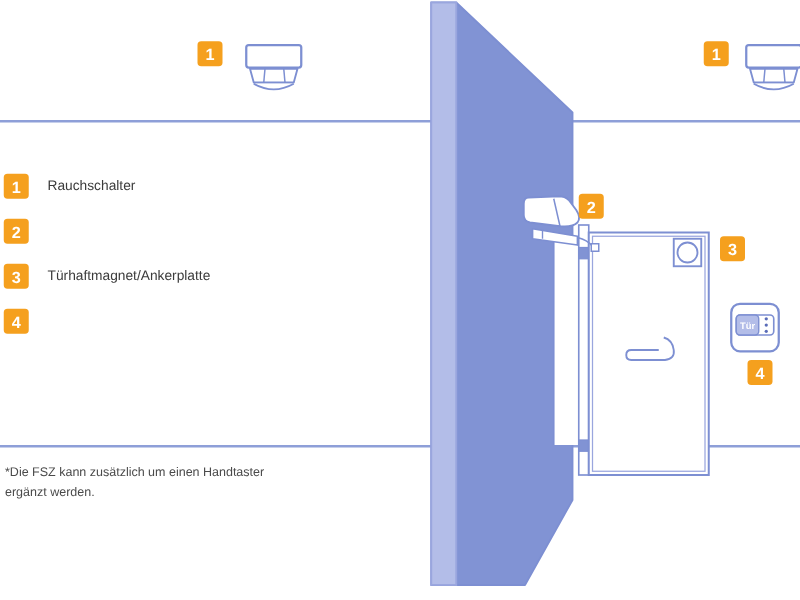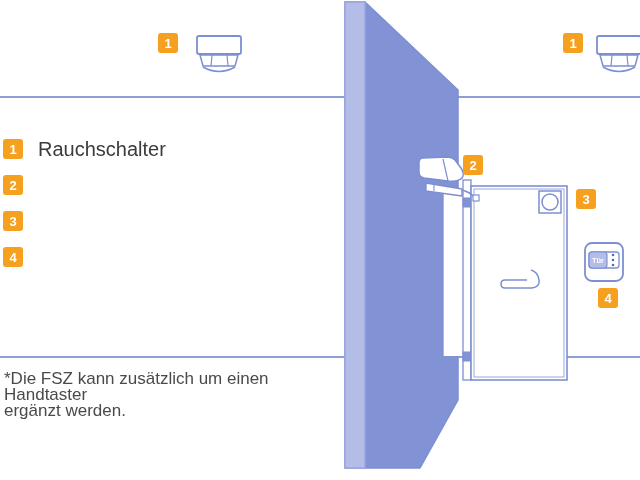--- a/index.html
+++ b/index.html
@@ -49,32 +49,32 @@
     font-size: 13px;
     font-weight: bold;
     line-height: 1;
     flex: 0 0 auto;
   }
   .legend .badge {
     margin-left: 3px;
   }
   .legend-label {
     margin-left: 15px;
-    font-size: 20px;
+    font-size: 11px;
     color: #3b3b3b;
     white-space: nowrap;
   }
 
   
   .footnote {
     position: absolute;
     left: 4px;
     top: 371px;
     width: 330px;
-    font-size: 17px;
+    font-size: 10px;
     line-height: 16px;
     color: #4a4a4a;
     white-space: pre-line;
   }
 
   
   .marker {
     position: absolute;
   }
   #marker-1-left  { left: 158px; top: 33px; }
@@ -170,20 +170,21 @@
   <div class="legend">
     <div class="legend-row">
       <span class="badge">1</span>
       <span class="legend-label">Rauchschalter</span>
     </div>
     <div class="legend-row">
       <span class="badge">2</span>
     </div>
     <div class="legend-row">
       <span class="badge">3</span>
+      <span class="legend-label">Türhaftmagnet/Ankerplatte</span>
     </div>
     <div class="legend-row">
       <span class="badge">4</span>
     </div>
   </div>
 
   <div class="footnote">*Die FSZ kann zusätzlich um einen Handtaster
   ergänzt werden.</div>
 
 </div>

